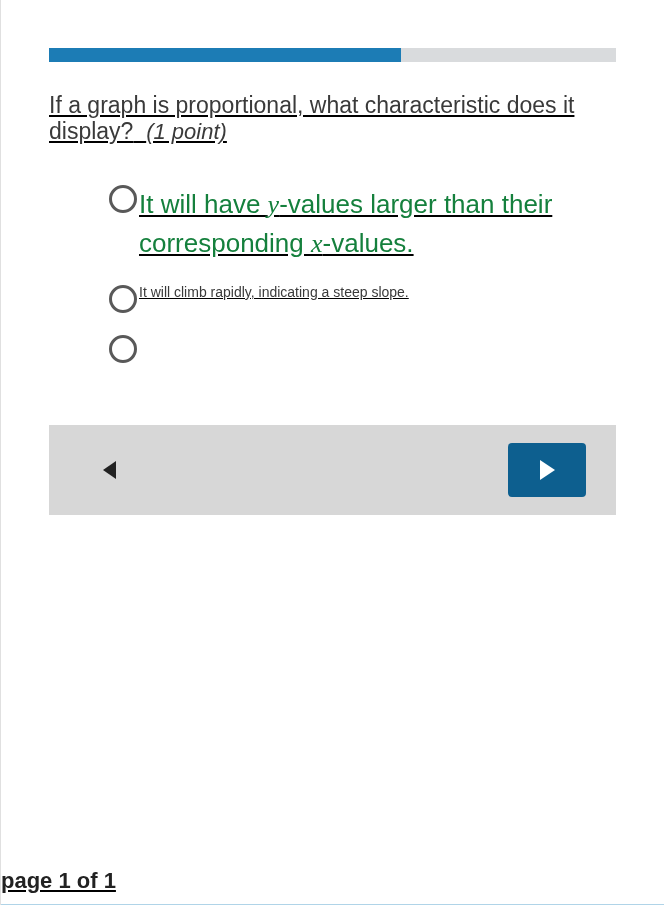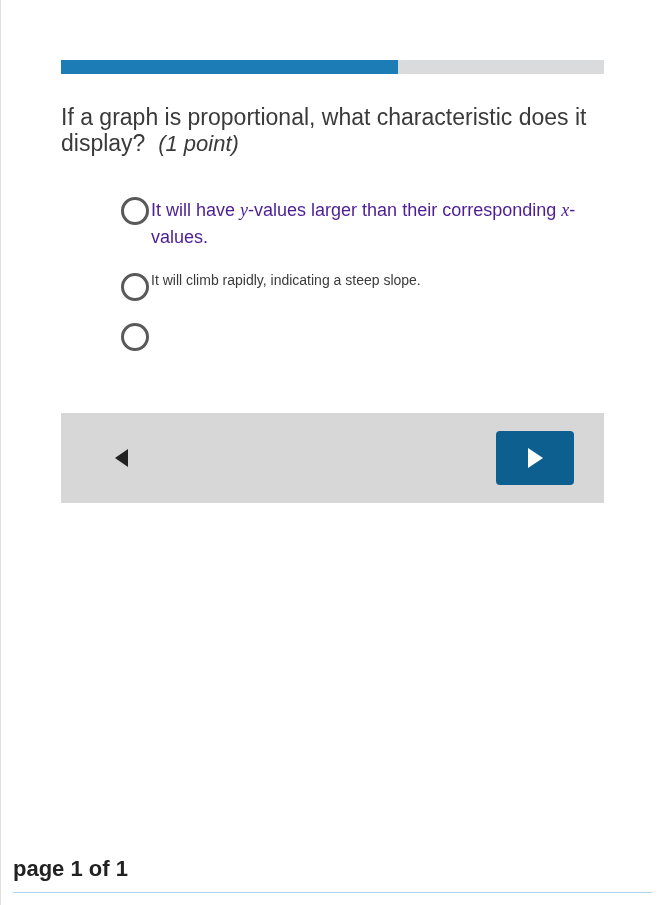--- a/index.html
+++ b/index.html
@@ -9,24 +9,25 @@
     }
     body {
       font-family: Arial, Helvetica, sans-serif;
       background: #fff;
       width: 664px;
       height: 905px;
       position: relative;
       border-left: 1px solid #e0e0e0;
     }
     .container {
-      padding: 12px;
+      padding: 0;
       height: 100%;
       display: flex;
       flex-direction: column;
+      text-decoration: underline;
     }
     .progress-bar {
       height: 14px;
       background: #d9dbdd;
       margin: 48px 48px 0 48px;
       position: relative;
     }
     .progress-fill {
       height: 100%;
       background: #1c7cb5;
@@ -57,22 +58,22 @@
     .radio-circle {
       flex-shrink: 0;
       width: 28px;
       height: 28px;
       border: 3px solid #595959;
       border-radius: 50%;
       margin-right: 6px;
       margin-top: 0px;
     }
     .option-text {
-      font-size: 18px;
-      color: #4c1d95;
+      font-size: 26px;
+      color: #15803d;
       line-height: 1.5;
       margin-left: -4px;
     }
     .option-text-tight {
       font-size: 14px;
       color: #3a3a3a;
       line-height: 1.05;
       margin-left: -4px;
     }
     .math-var {

